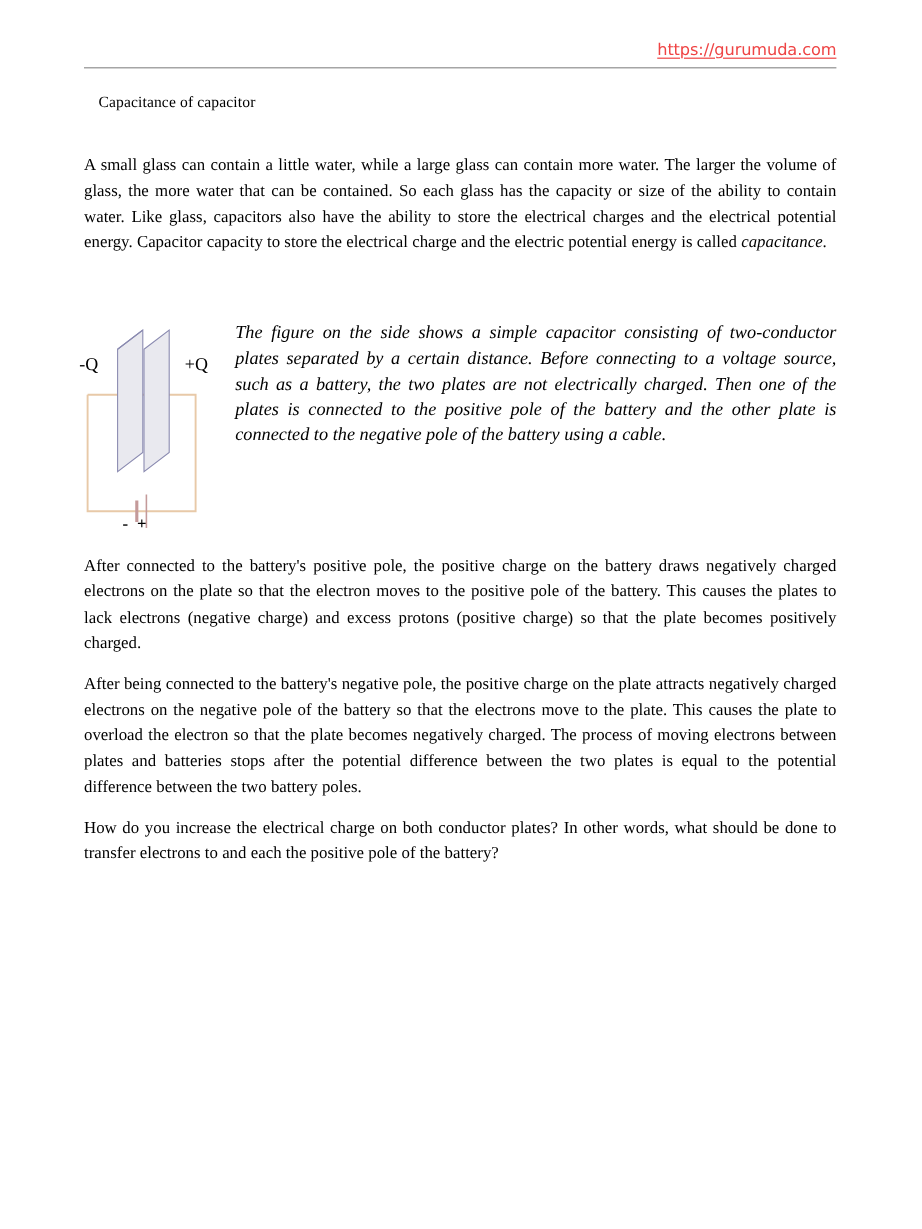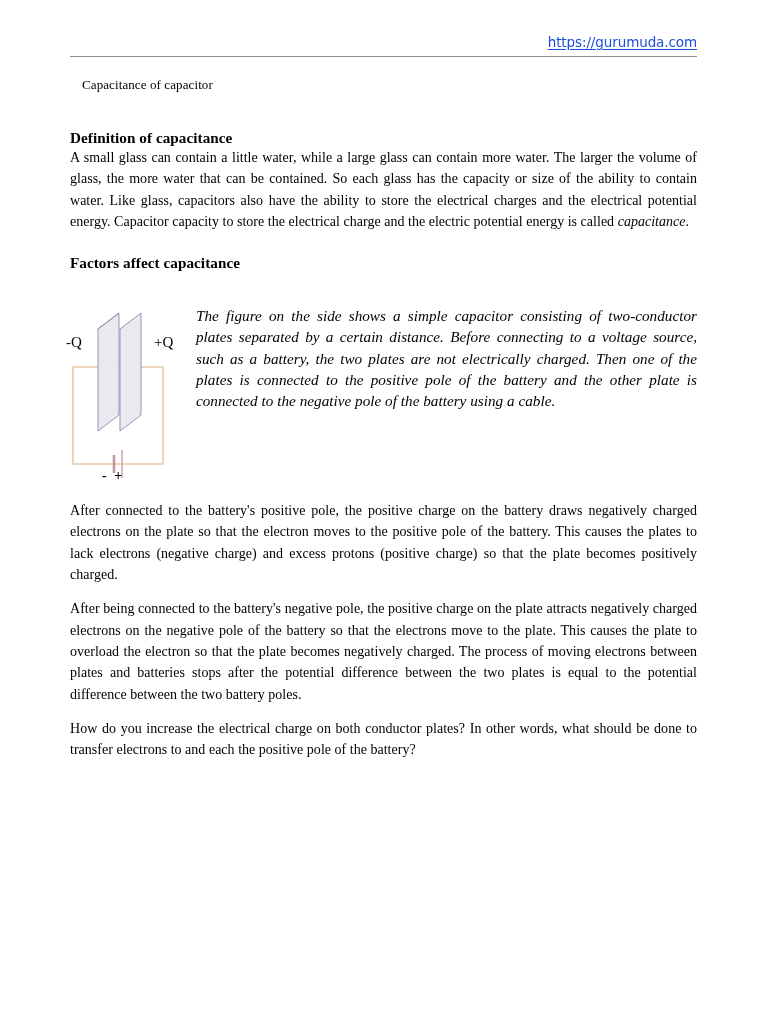--- a/index.html
+++ b/index.html
@@ -27,21 +27,21 @@
     position: absolute;
     left: 70px;
     top: 33px;
     width: 627px;
     text-align: right;
   }
   .header-url {
     font-family: "DejaVu Sans", "Liberation Sans", sans-serif;
     font-size: 13.5px;
     letter-spacing: -0.1px;
-    color: #1d4ed8;
+    color: #ef4444;
     text-decoration: underline;
     text-underline-offset: 2px;
   }
   .header-rule {
     position: absolute;
     left: 70px;
     top: 56px;
     width: 627px;
     height: 1px;
     background: #8f8f8f;
@@ -123,27 +123,25 @@
     <span class="header-url">https://gurumuda.com</span>
   </div>
   <div class="header-rule"></div>
 
   <div class="content">
 
     <h1 class="doc-title">Capacitance of capacitor</h1>
 
     <div class="sp-title"></div>
 
-    <h2 class="section-head">Definition of capacitance</h2>
 
     <p class="body-par"><span>A small glass can contain a little water, while a large glass can contain more water. The larger the volume of glass, the more water that can be contained. So each glass has the capacity or size of the ability to contain water. Like glass, capacitors also have the ability to store the electrical charges and the electrical potential energy. Capacitor capacity to store the electrical charge and the electric potential energy is called </span><span class="ital">capacitance</span><span>.</span></p>
 
     <div class="sp-head"></div>
 
-    <h2 class="section-head">Factors affect capacitance</h2>
 
     <div style="height:11px"></div>
 
 
     <div style="height:22px"></div>
 
     <div class="clearfix">
 
       <div class="figure-wrap">
         <svg width="118" height="182" viewBox="0 0 118 182">

